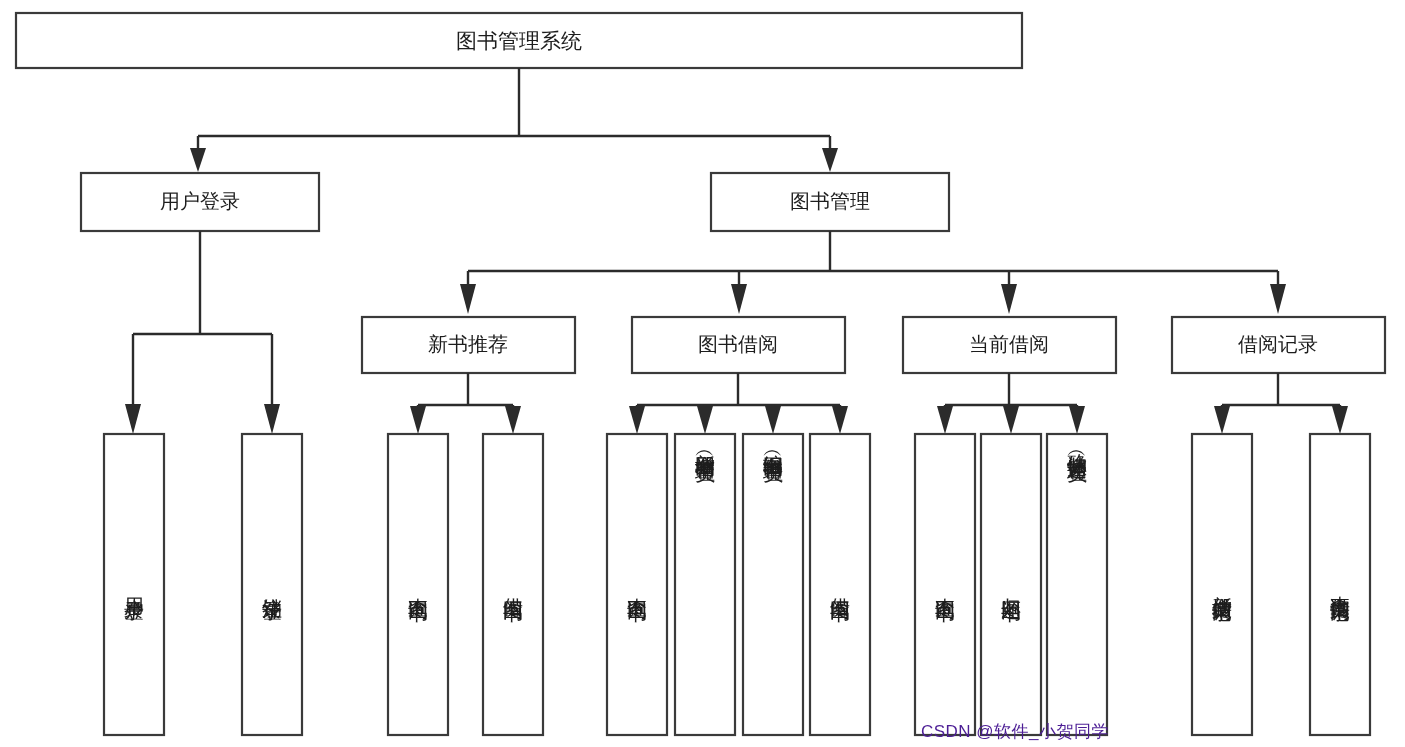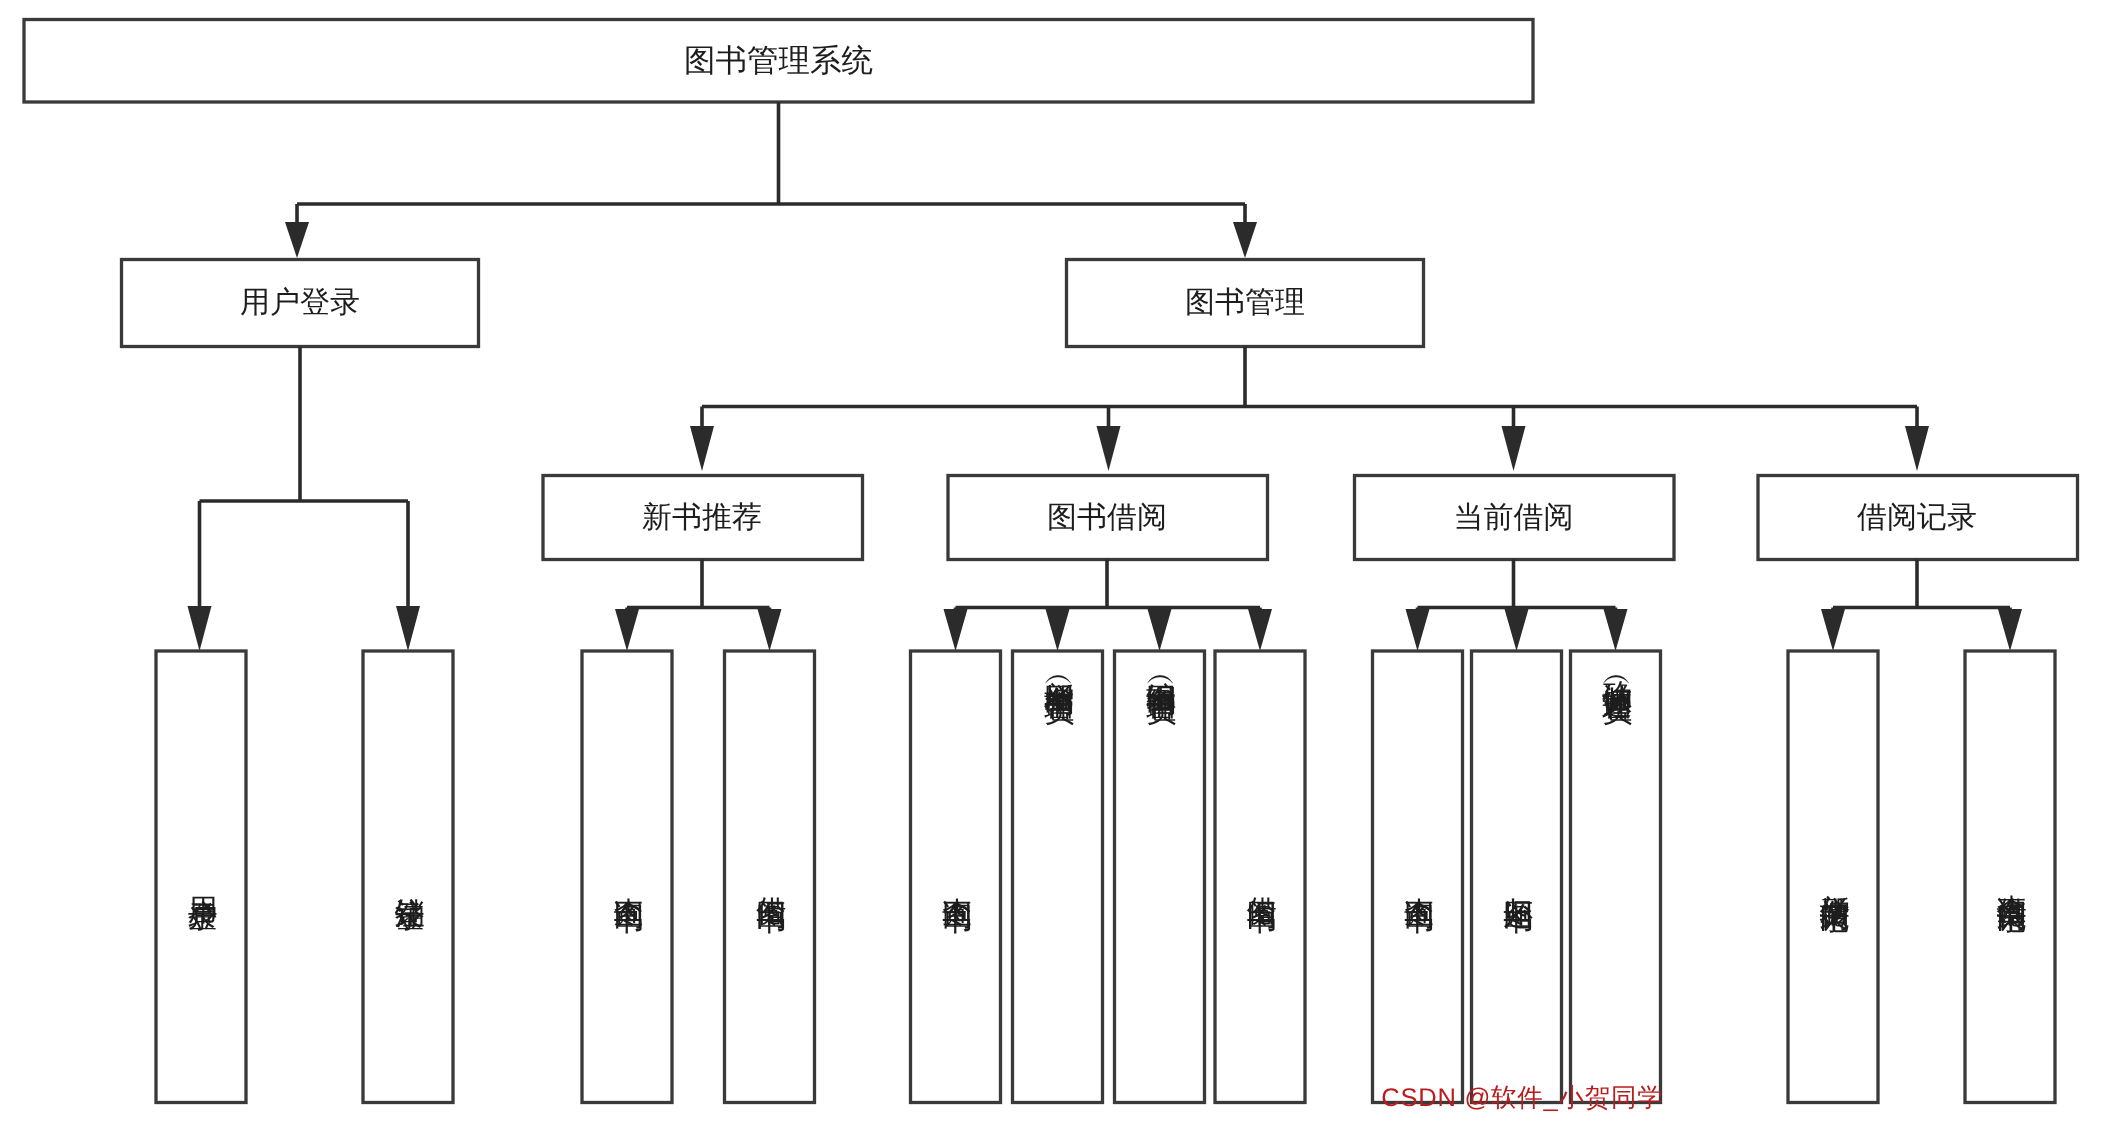--- a/index.html
+++ b/index.html
@@ -70,21 +70,21 @@
     line-height: 1.06;
     letter-spacing: 1.5px;
     white-space: nowrap;
   }
   .watermark {
     position: absolute;
     right: 8px;
     bottom: 4px;
     font-family: "Liberation Sans", "DejaVu Sans", sans-serif;
     font-size: 17px;
-    color: #b91c1c;
+    color: #4c1d95;
     letter-spacing: 0.5px;
     user-select: none;
   }
 </style>
 </head>
 <body>
 
 <div id="diagram-root">
 
   <svg class="diagram-canvas" viewBox="0 0 1405 747">

